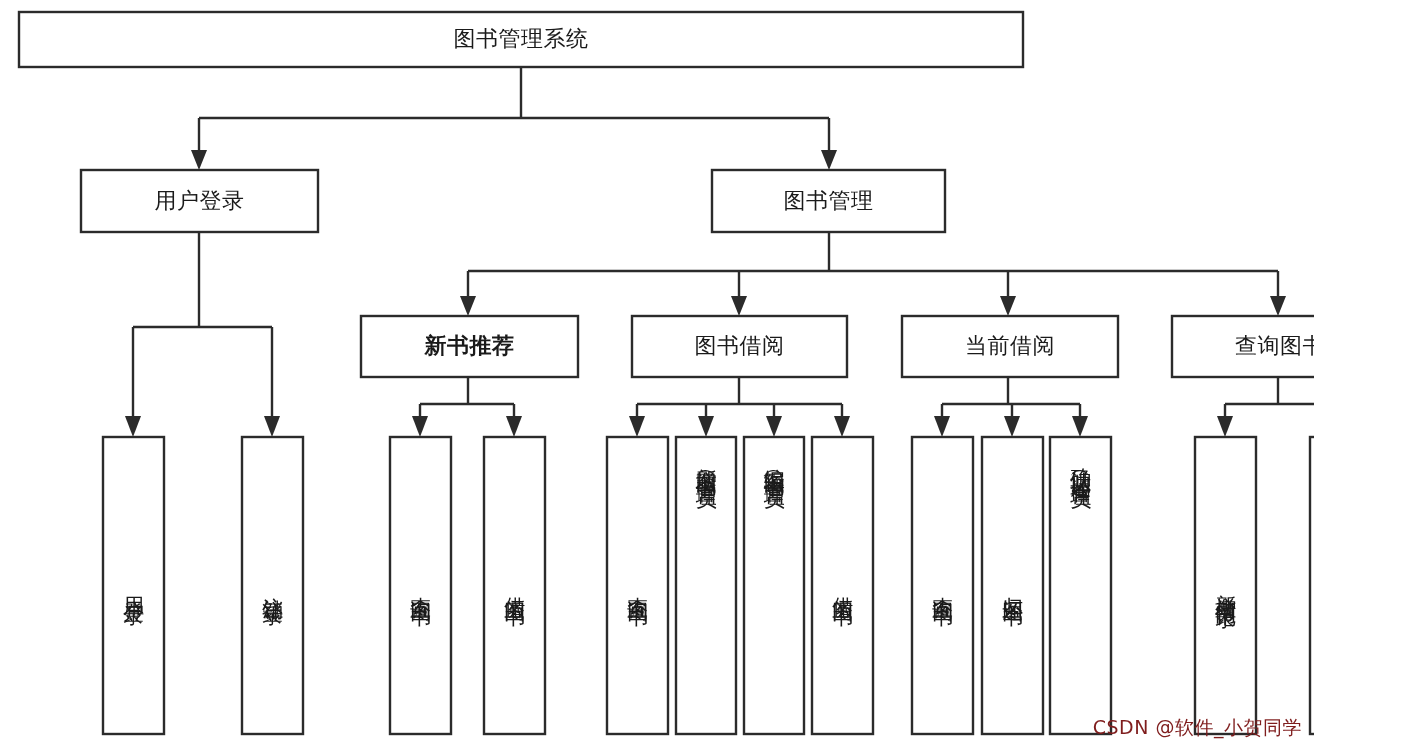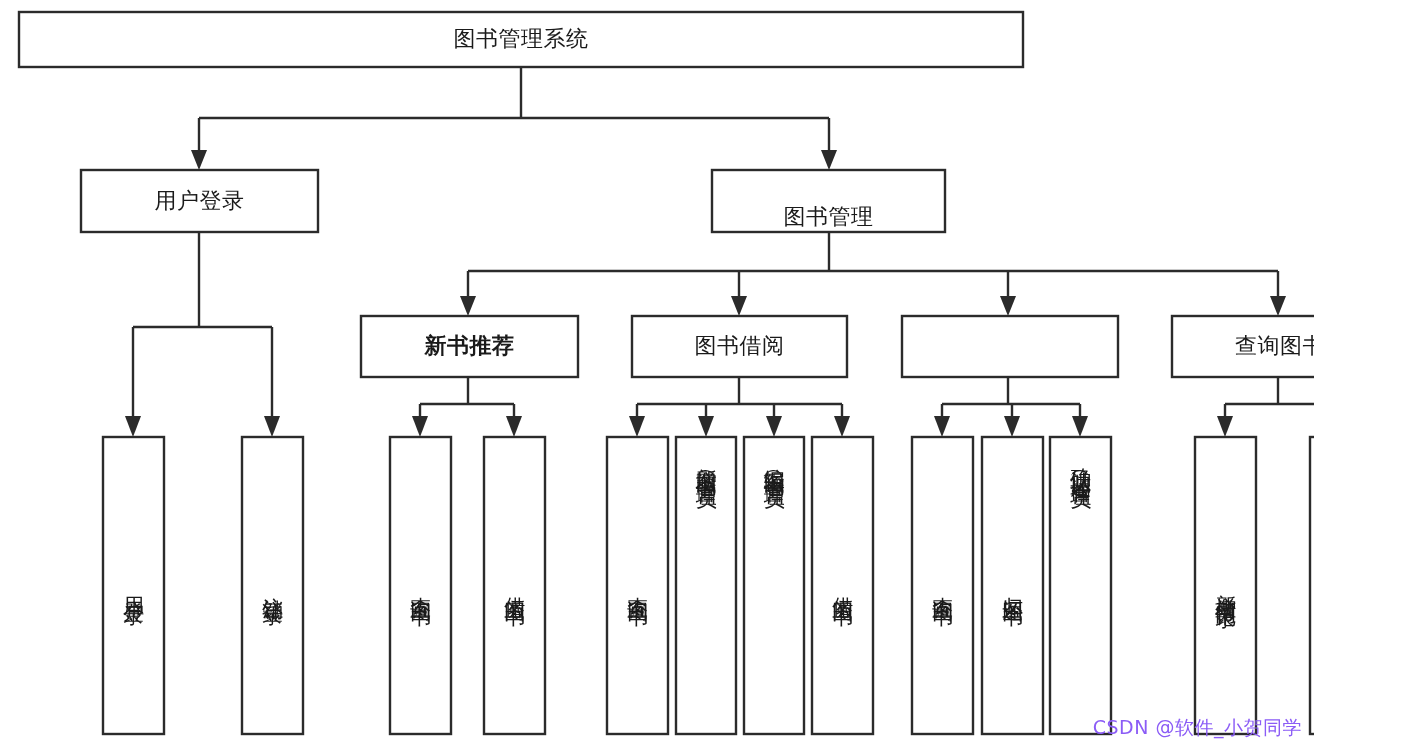--- a/index.html
+++ b/index.html
@@ -67,21 +67,21 @@
   }
   .node-label.vertical.v-mid {
     justify-content: center;
     padding-top: 0;
   }
   .watermark {
     position: absolute;
     right: 12px;
     bottom: 6px;
     font-size: 19px;
-    color: #8b5cf6;
+    color: #7f1d1d;
     font-family: "DejaVu Sans", "Liberation Sans", sans-serif;
     white-space: nowrap;
     letter-spacing: 0.5px;
   }
 </style>
 </head>
 <body>
 
 <div id="diagram-root">
 
@@ -172,24 +172,25 @@
     <path class="edge-line" d="M 1225 404 L 1225 418"></path>
     <path class="edge-line" d="M 1340 404 L 1340 418"></path>
     <polygon class="arrow-head" points="1217,416 1233,416 1225,437"></polygon>
     <polygon class="arrow-head" points="1332,416 1348,416 1340,437"></polygon>
 
   </svg>
 
   <div class="node-label horizontal" style="left:19px; top:12px; width:1004px; height:55px;">图书管理系统</div>
 
   <div class="node-label horizontal" style="left:81px; top:170px; width:237px; height:62px;">用户登录</div>
-  <div class="node-label horizontal" style="left:712px; top:186px; width:233px; height:62px;border-radius:12px;">图书管理</div>
+  <div class="node-label horizontal" style="left:712px; top:170px; width:233px; height:62px;border-radius:12px;">图书管理</div>
 
   <div class="node-label horizontal" style="left:361px; top:316px; width:217px; height:61px;font-weight:bold;">新书推荐</div>
   <div class="node-label horizontal" style="left:632px; top:316px; width:215px; height:61px;">图书借阅</div>
+  <div class="node-label horizontal" style="left:902px; top:316px; width:216px; height:61px;">当前借阅</div>
   <div class="node-label horizontal" style="left:1172px; top:316px; width:216px; height:61px;">查询图书</div>
 
   <div class="node-label vertical v-mid" style="left:103px; top:437px; width:61px; height:297px;">用户登录</div>
   <div class="node-label vertical v-mid" style="left:242px; top:437px; width:61px; height:297px;">注销登录</div>
 
   <div class="node-label vertical v-mid" style="left:390px; top:437px; width:61px; height:297px;">查询图书</div>
   <div class="node-label vertical v-mid" style="left:484px; top:437px; width:61px; height:297px;">借阅图书</div>
 
   <div class="node-label vertical v-mid" style="left:607px; top:437px; width:61px; height:297px;">查询图书</div>
   <div class="node-label vertical" style="left:676px; top:437px; width:60px; height:297px;">新增图书（管理员）</div>

